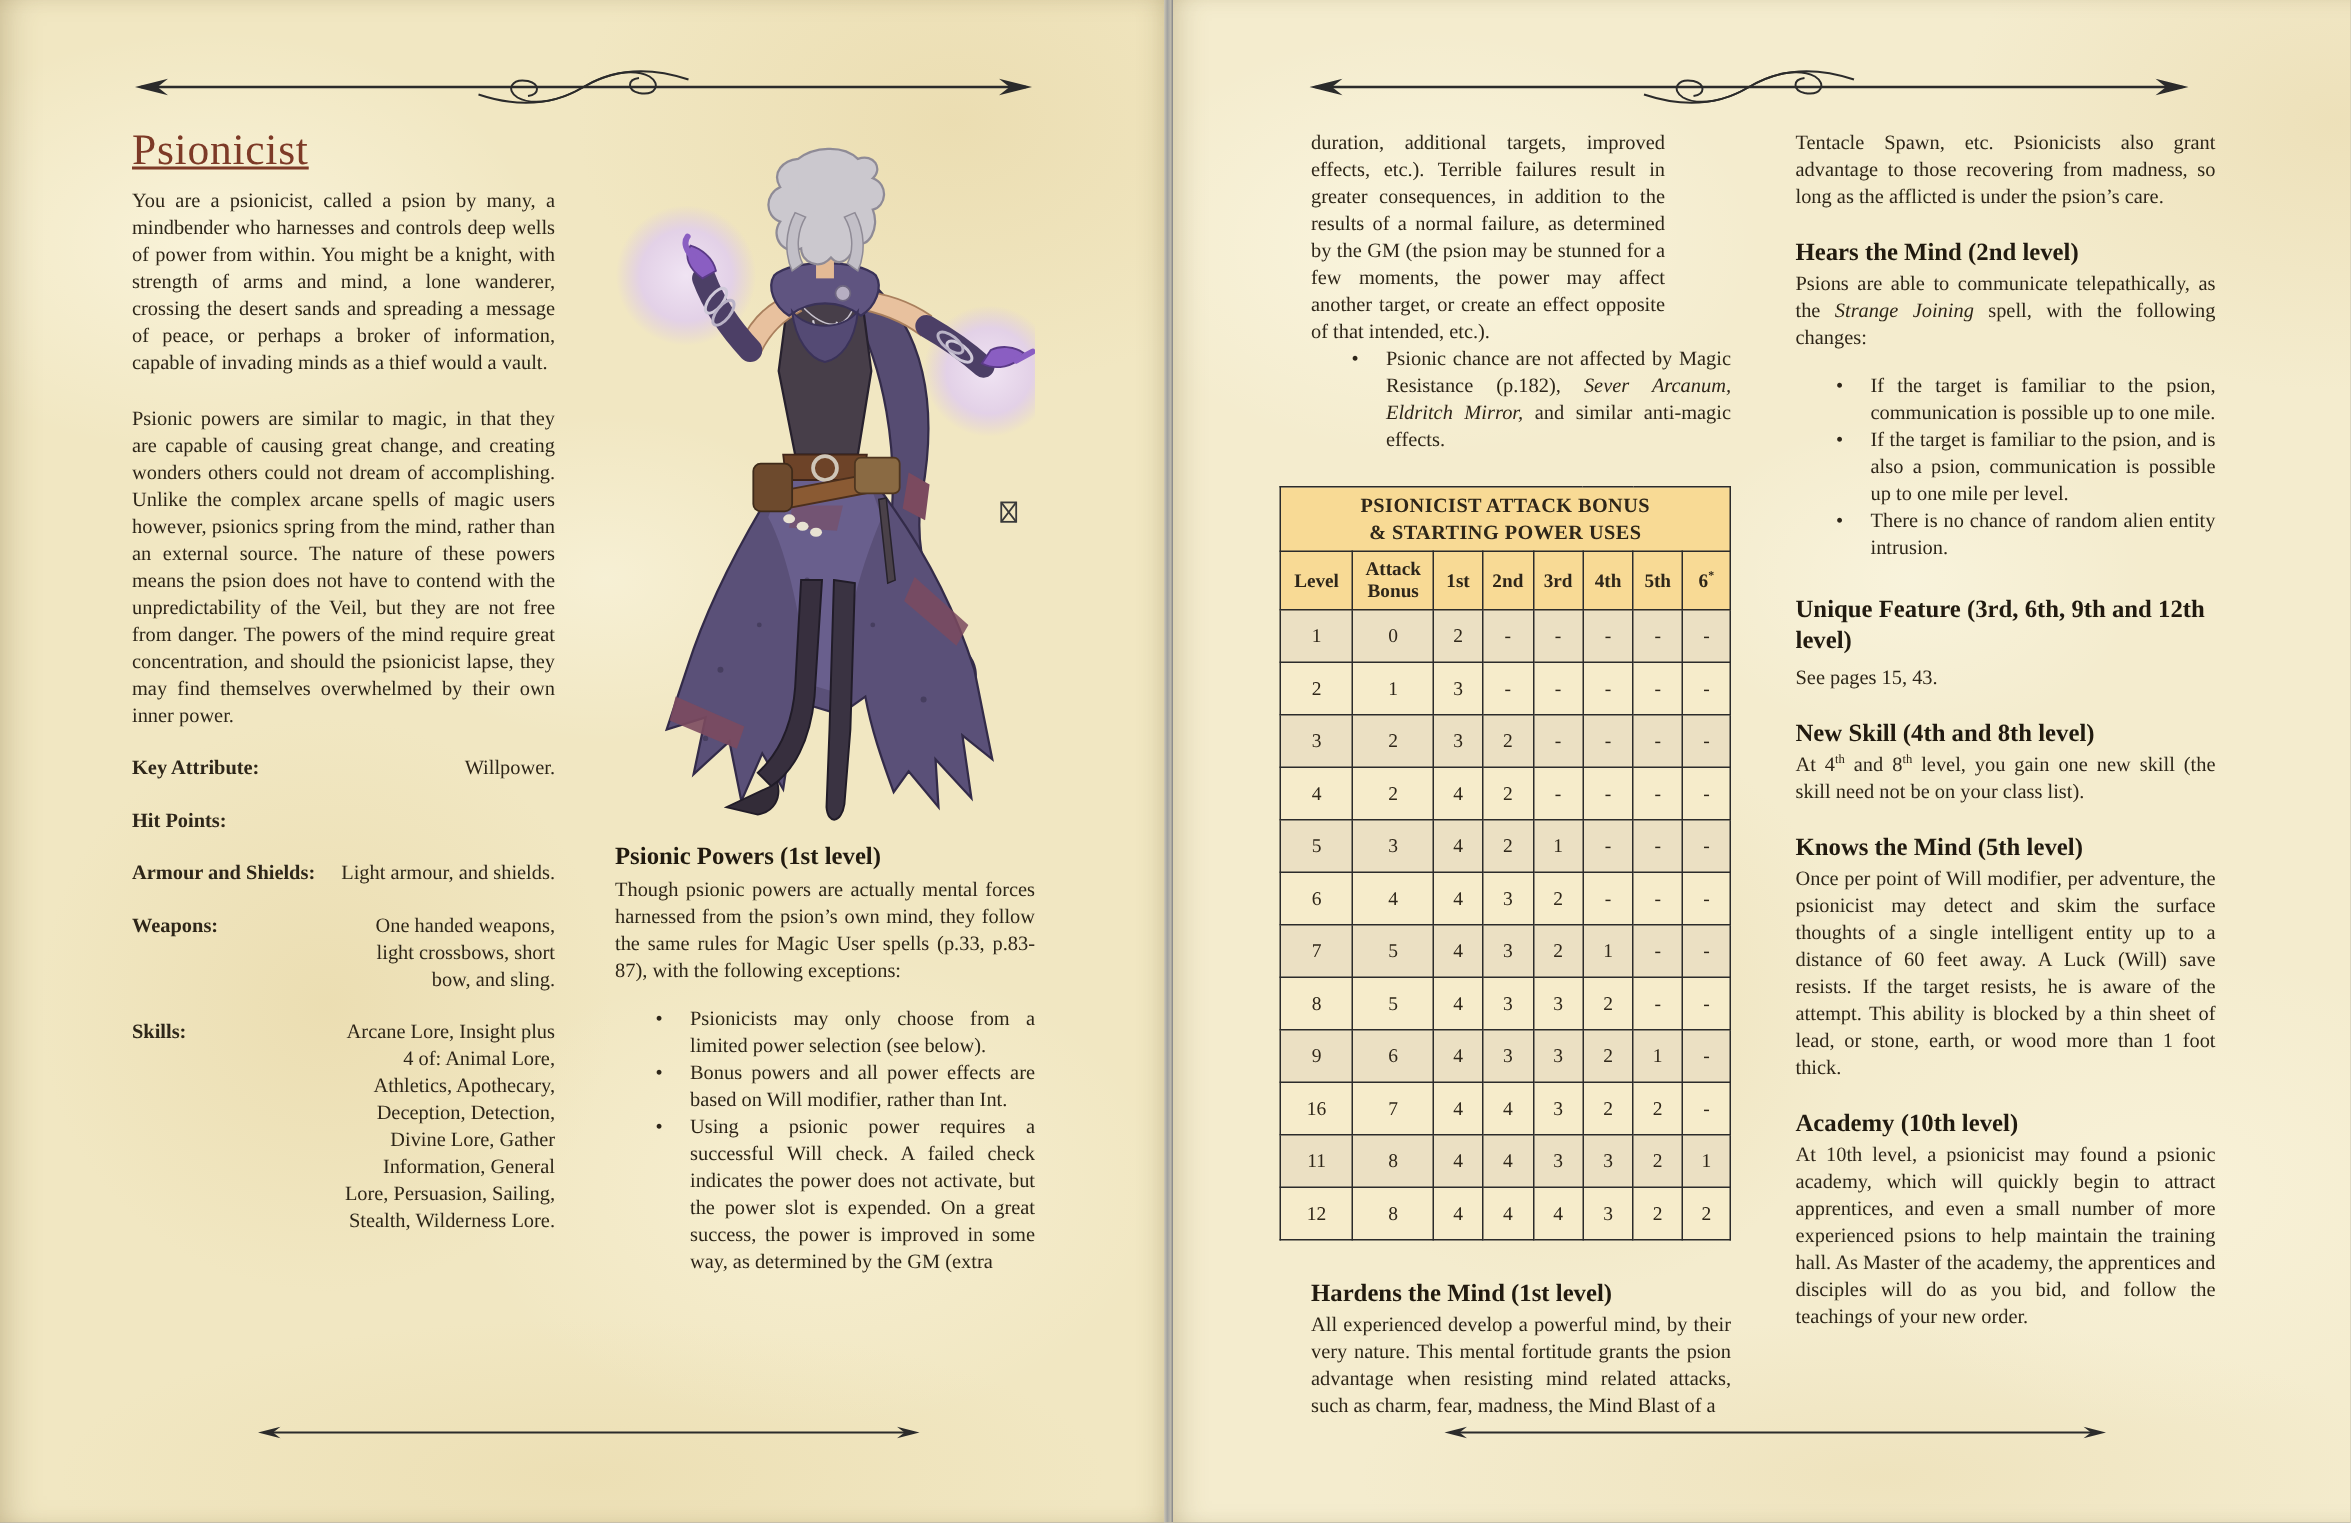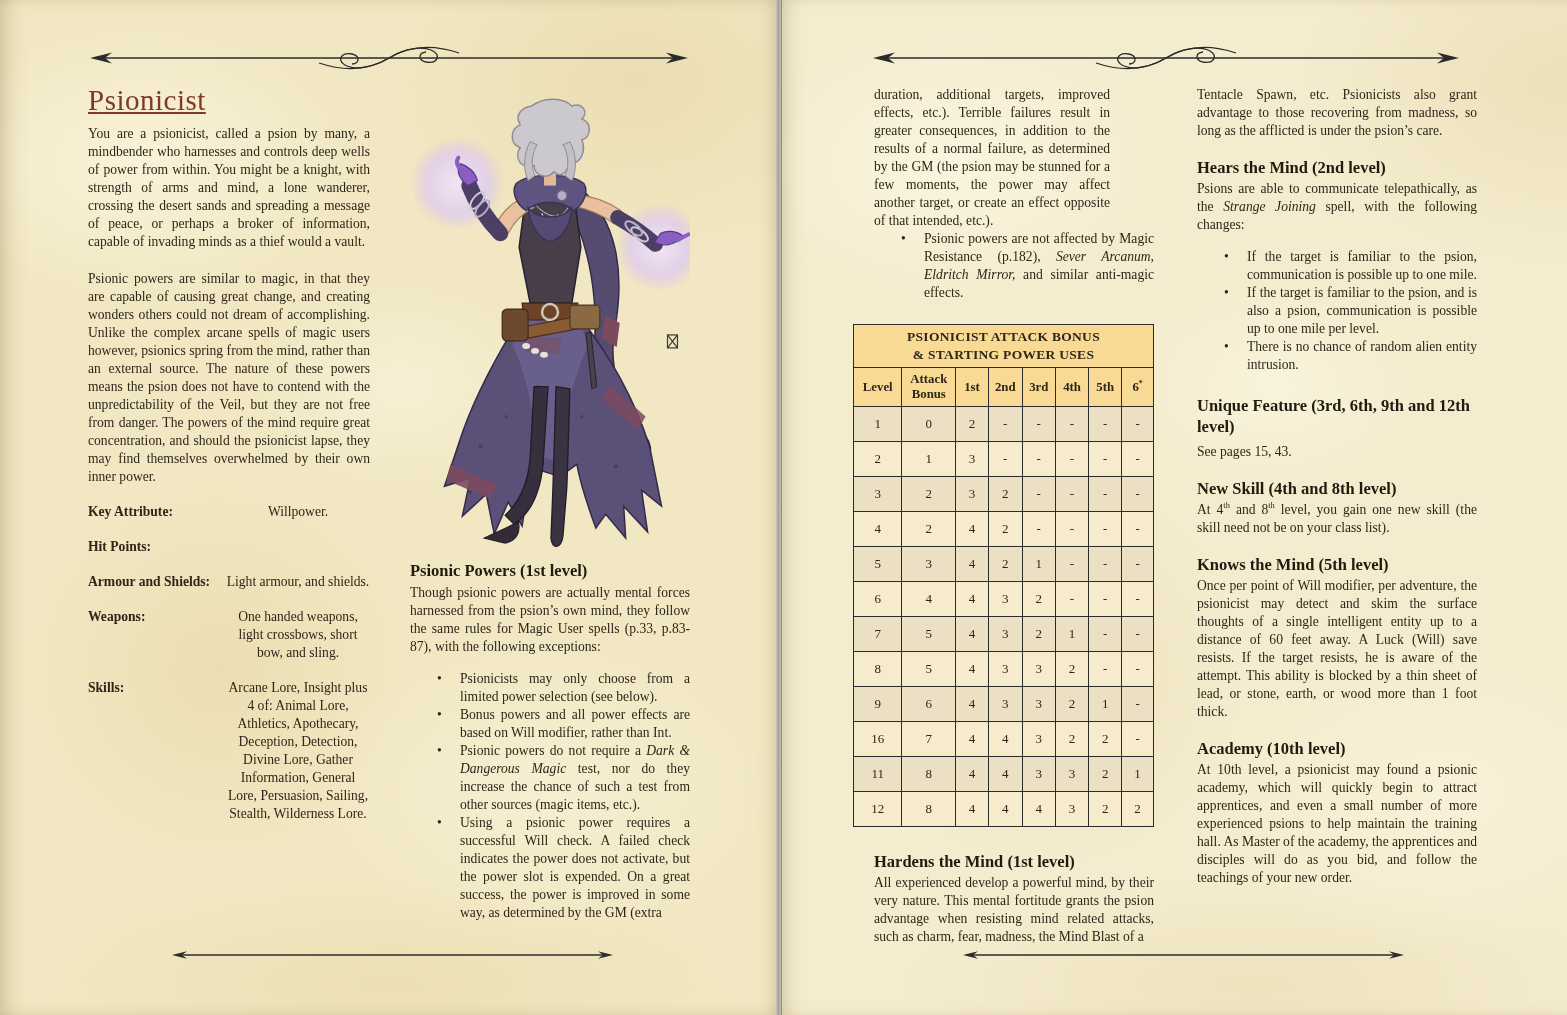--- a/index.html
+++ b/index.html
@@ -34,21 +34,21 @@
   .colL1{position:absolute;left:88px;top:84px;width:282px;}
   .colL2{position:absolute;left:410px;top:88px;width:280px;}
   .colR1{position:absolute;left:92px;top:86px;width:280px;}
   .colR2{position:absolute;left:415px;top:86px;width:280px;}
 
   .colL1 .p1{margin-top:9px;}
   .colL1 .p2{margin-top:19px;}
   .attrs{margin-top:6px;}
   .attr-row{display:flex;margin-top:17px;font-size:13.6px;line-height:18px;}
   .attr-label{width:138px;flex:none;font-weight:bold;}
-  .attr-value{flex:1;text-align:center;}
+  .attr-value{flex:1;text-align:right;}
 
   .figure{position:relative;width:280px;height:468px;}
   .colL2 h2.sec{margin-top:4px;}
   .colL2 .sec-intro{margin-top:3px;}
   ul.bullets{margin:14px 0 0 0;padding:0;list-style:none;}
   ul.bullets li{position:relative;padding-left:50px;font-size:13.6px;line-height:18px;text-align:justify;margin:0;}
   ul.bullets li::before{content:"\2022";position:absolute;left:27px;top:0;}
 
   .cont-para{margin-left:44px;width:236px;}
   .colR1 ul.bullets{margin-top:0;}
@@ -197,21 +197,20 @@
             <path d="M258,248 L268,261 M268,248 L258,261"></path>
           </g>
         </svg>
       </div>
 
       <h2 class="sec">Psionic Powers (1st level)</h2>
       <p class="body sec-intro">Though psionic powers are actually mental forces harnessed from the psion’s own mind, they follow the same rules for Magic User spells (p.33, p.83-87), with the following exceptions:</p>
       <ul class="bullets">
           <li><span>Psionicists may only choose from a limited power selection (see below).</span></li>
           <li><span>Bonus powers and all power effects are based on Will modifier, rather than Int.</span></li>
-          <li><span>Psionic powers do not require a </span><i>Dark &amp; Dangerous Magic</i><span> test, nor do they increase the chance of such a test from other sources (magic items, etc.).</span></li>
           <li><span>Using a psionic power requires a successful Will check. A failed check indicates the power does not activate, but the power slot is expended. On a great success, the power is improved in some way, as determined by the GM (extra</span></li>
         </ul>
     </div>
 
     <div class="orn" style="left:170px;top:948px;">
       <svg width="445" height="14" viewBox="0 0 445 14">
         <line x1="8" y1="7" x2="437" y2="7" stroke="#2b2b2b" stroke-width="1.4"></line>
         <path d="M2,7 L17,3.2 L12,7 L17,10.8 Z" fill="#2b2b2b"></path>
         <path d="M443,7 L428,3.2 L433,7 L428,10.8 Z" fill="#2b2b2b"></path>
       </svg>
@@ -228,21 +227,21 @@
         <path d="M2,12 L24,6.5 L17,12 L24,17.5 Z" fill="#2b2b2b"></path>
         <path d="M588,12 L566,6.5 L573,12 L566,17.5 Z" fill="#2b2b2b"></path>
         <path d="M225,17 C252,26 275,24 295,12 C310,3 328,-1 339,5 C347,10 343,18 332,16 C324,14 324,7 332,6" fill="none" stroke="#2b2b2b" stroke-width="1.3"></path>
         <path d="M365,7 C338,-2 315,0 295,12 C280,21 262,25 251,19 C243,14 247,6 258,8 C266,10 266,17 258,18" fill="none" stroke="#2b2b2b" stroke-width="1.3"></path>
       </svg>
     </div>
 
     <div class="colR1">
       <p class="body cont-para">duration, additional targets, improved effects, etc.). Terrible failures result in greater consequences, in addition to the results of a normal failure, as determined by the GM (the psion may be stunned for a few moments, the power may affect another target, or create an effect opposite of that intended, etc.).</p>
       <ul class="bullets">
-          <li><span>Psionic powers are not affected by Magic Resistance (p.182), </span><i>Sever Arcanum, Eldritch Mirror,</i><span> and similar anti-magic effects.</span></li>
+          <li><span>Psionic chance are not affected by Magic Resistance (p.182), </span><i>Sever Arcanum, Eldritch Mirror,</i><span> and similar anti-magic effects.</span></li>
         </ul>
 
       <table class="pz">
         <colgroup>
           <col style="width:52px">
             <col style="width:57px">
           <col style="width:36px">
             <col style="width:36px">
             <col style="width:36px">
           <col style="width:36px">

